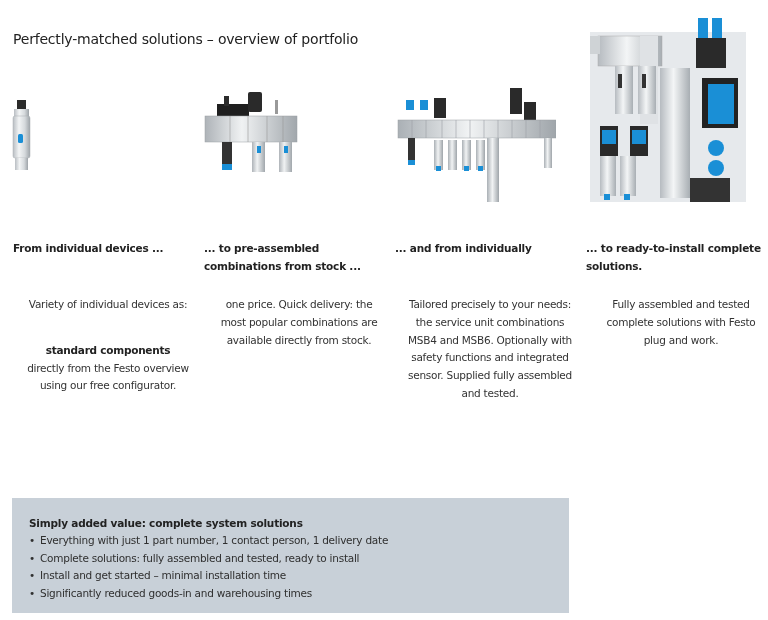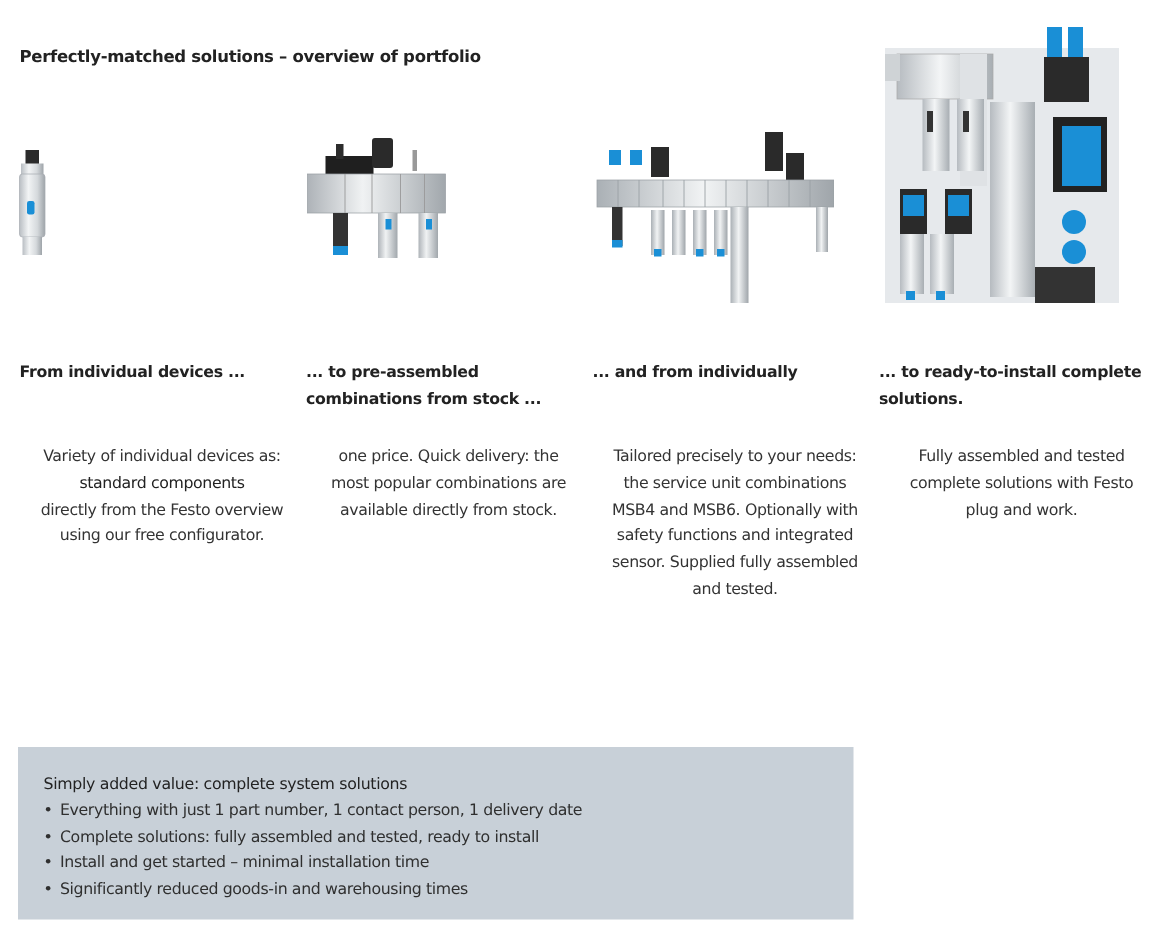--- a/index.html
+++ b/index.html
@@ -1,44 +1,44 @@
 <!DOCTYPE html>
 <html><head>
   <meta charset="utf-8">
   <style>
     * { box-sizing: border-box; margin: 0; padding: 0; }
     html, body { width: 768px; height: 620px; background: #ffffff; overflow: hidden; }
     body { position: relative; font-family: "DejaVu Sans", "Liberation Sans", sans-serif; color: #2b2b2b; }
 
     .page-title {
       position: absolute; left: 13px; top: 31px;
-      font-size: 11px; font-weight: bold; letter-spacing: -0.2px; color: #222;
+      font-size: 14px; font-weight: normal; letter-spacing: -0.2px; color: #222;
     }
 
     .col { position: absolute; width: 185px; }
     .col-heading {
       font-size: 10.5px; font-weight: bold; line-height: 17.5px; color: #222;
       letter-spacing: -0.2px;
     }
     .col-body {
       position: absolute; left: 0; top: 56px; width: 190px;
       font-size: 10.5px; line-height: 17.8px; color: #333; letter-spacing: -0.25px; text-align: center;
     }
-    .col-body b { font-weight: normal; color: #222; }
+    .col-body b { font-weight: bold; color: #222; margin-top: 28px; }
     .line { display: block; white-space: nowrap; }
 
     .product { position: absolute; }
 
     
     .info-box {
       position: absolute; left: 12px; top: 498px; width: 557px; height: 115px;
       background: #c8d0d8;
       padding: 17px 18px 0 17px;
     }
-    .info-title { font-size: 10.5px; font-weight: normal; color: #222; line-height: 17px; letter-spacing: -0.2px; }
+    .info-title { font-size: 10.5px; font-weight: bold; color: #222; line-height: 17px; letter-spacing: -0.2px; }
     .info-list { list-style: none; }
     .info-list li {
       font-size: 10.5px; line-height: 17.5px; color: #2f2f2f; letter-spacing: -0.25px;
       position: relative; padding-left: 11px; white-space: nowrap;
     }
     .bullet { position: absolute; left: 0; top: 0; }
   </style>
 </head>
 <body>
 

